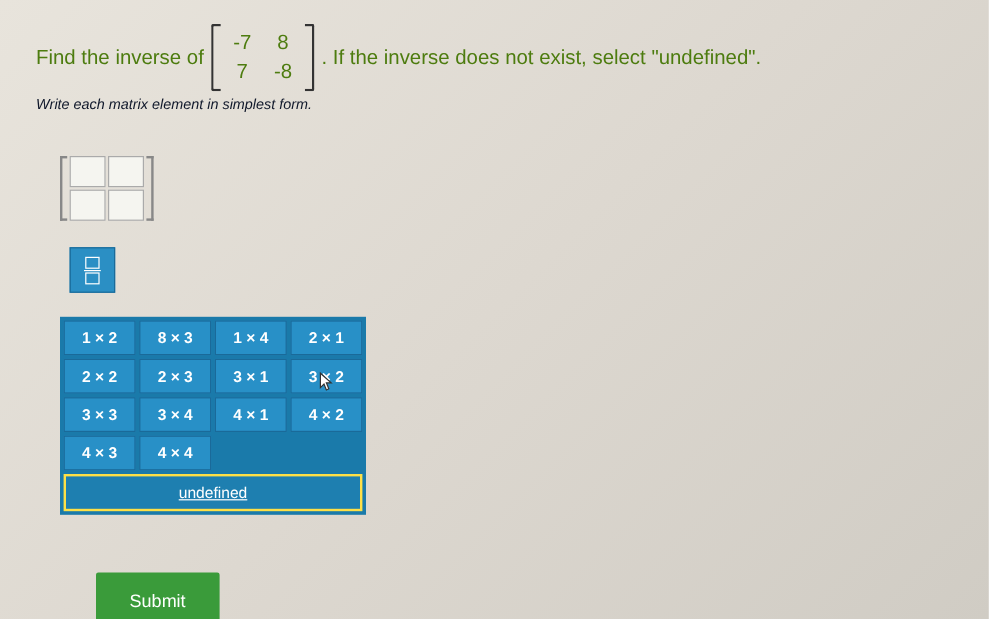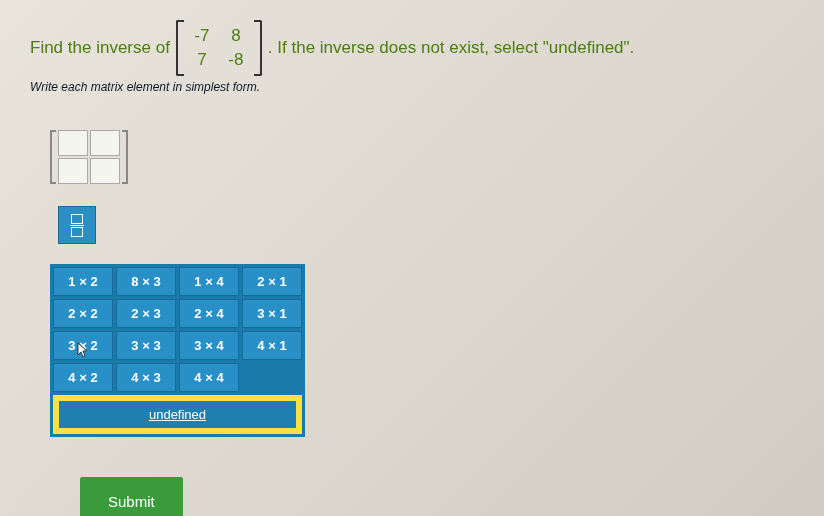--- a/index.html
+++ b/index.html
@@ -120,21 +120,21 @@
     }
     .undefined-btn {
       grid-column: 1 / 5;
       background: #1e7fb0;
       color: #fff;
       font-size: 13px;
       text-align: center;
       padding: 6px 0;
       cursor: pointer;
       text-decoration: underline;
-      border: 6px solid #fde047;
+      border: 2px solid #fde047;
     }
     .cursor-icon {
       position: absolute;
       width: 16px;
       height: 20px;
       left: 50%;
       bottom: -2px;
       transform: translateX(-50%);
       pointer-events: none;
     }
@@ -188,21 +188,20 @@
   <div class="den"></div>
 </div>
 
 <div class="size-grid">
   <div class="size-btn">1 × 2</div>
   <div class="size-btn">8 × 3</div>
   <div class="size-btn">1 × 4</div>
   <div class="size-btn">2 × 1</div>
   <div class="size-btn">2 × 2</div>
   <div class="size-btn">2 × 3</div>
-  <div class="size-btn">2 × 4</div>
   <div class="size-btn">3 × 1</div>
   <div class="size-btn">3 × 2<svg class="cursor-icon" viewBox="0 0 16 20">
         <path d="M3 2 L3 14 L6 11 L8 16 L10 15 L8 10 L12 10 Z" fill="#fff" stroke="#333" stroke-width="1"></path>
       </svg></div>
   <div class="size-btn">3 × 3</div>
   <div class="size-btn">3 × 4</div>
   <div class="size-btn">4 × 1</div>
   <div class="size-btn">4 × 2</div>
   <div class="size-btn">4 × 3</div>
   <div class="size-btn">4 × 4</div>

